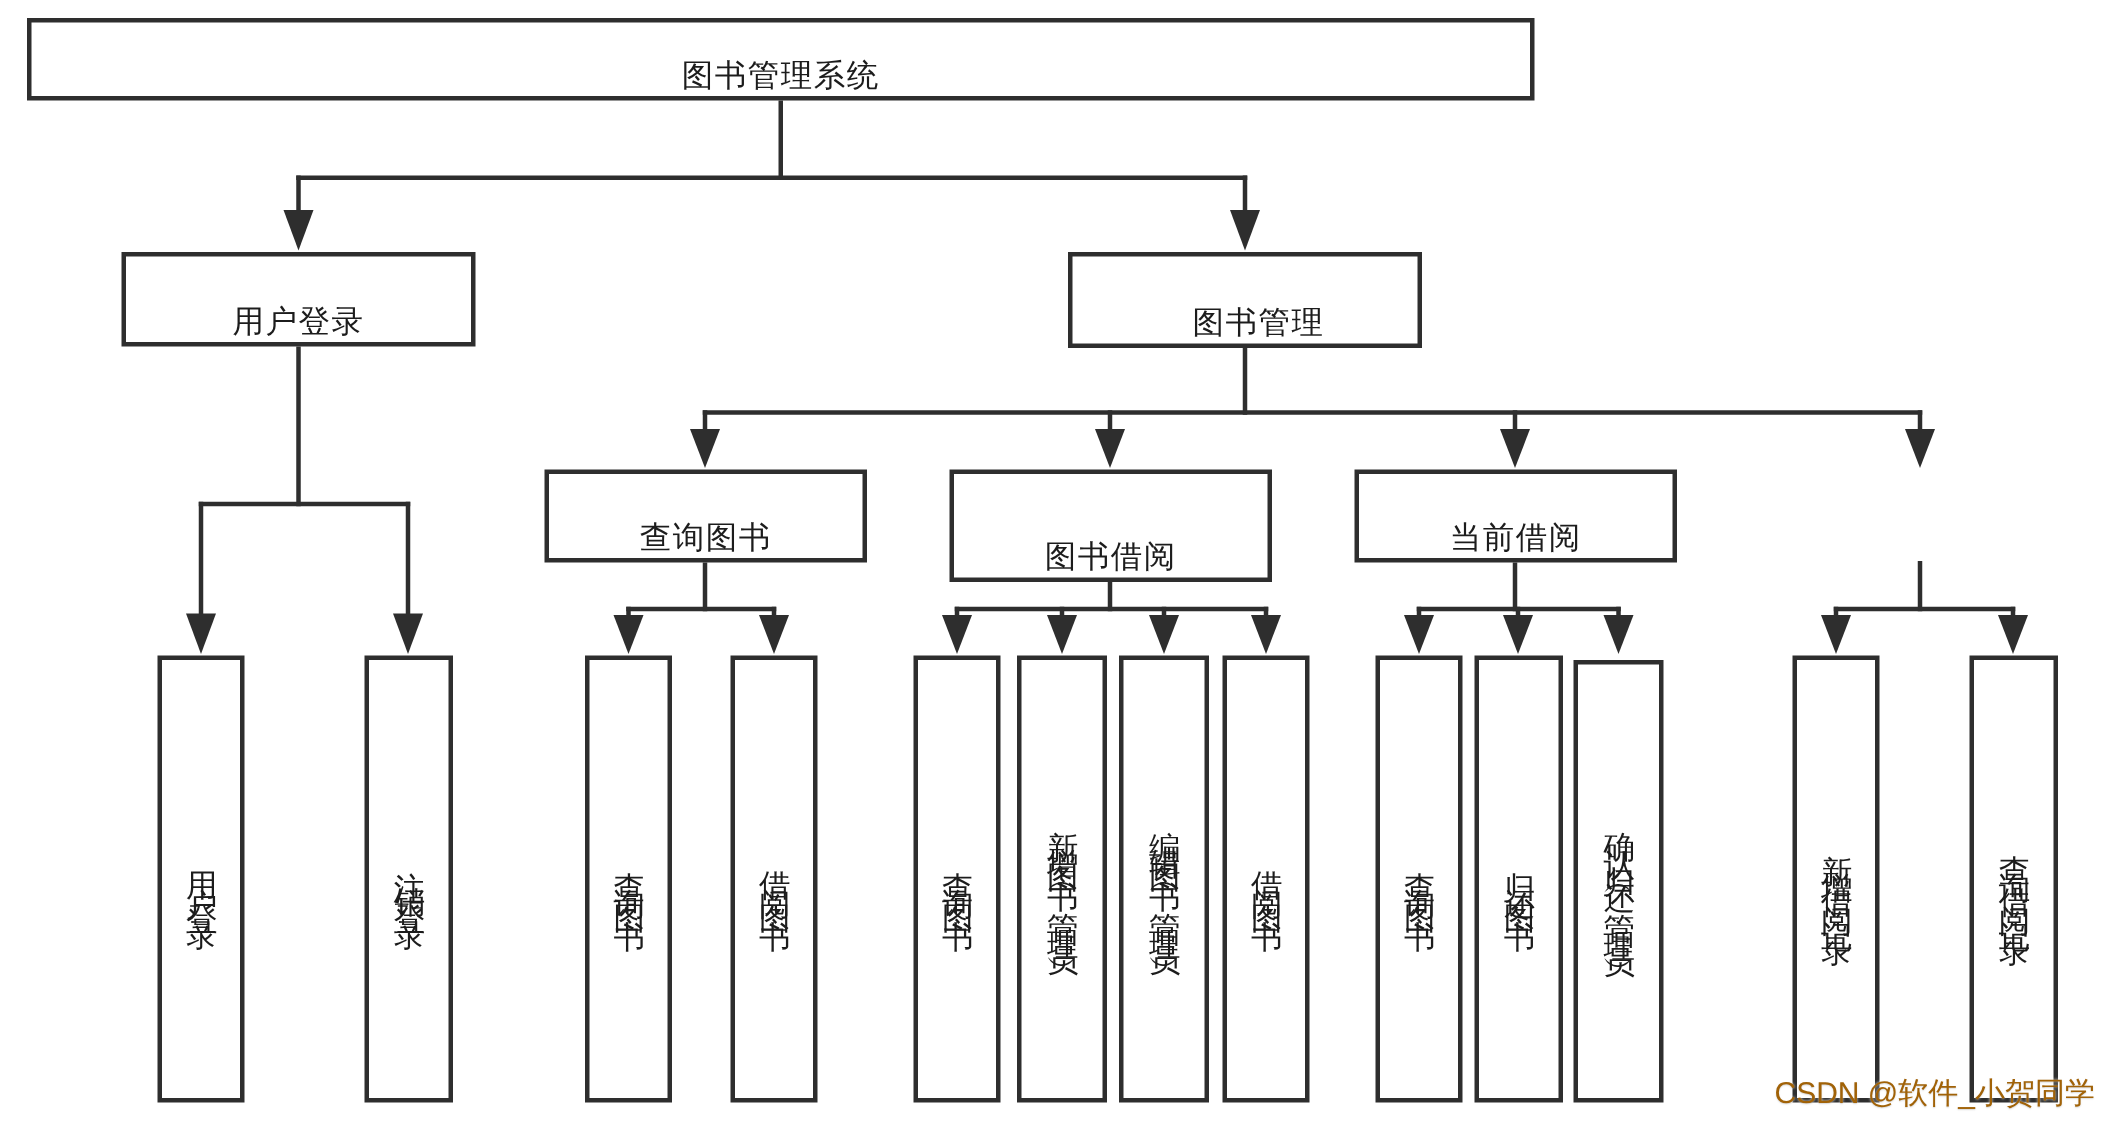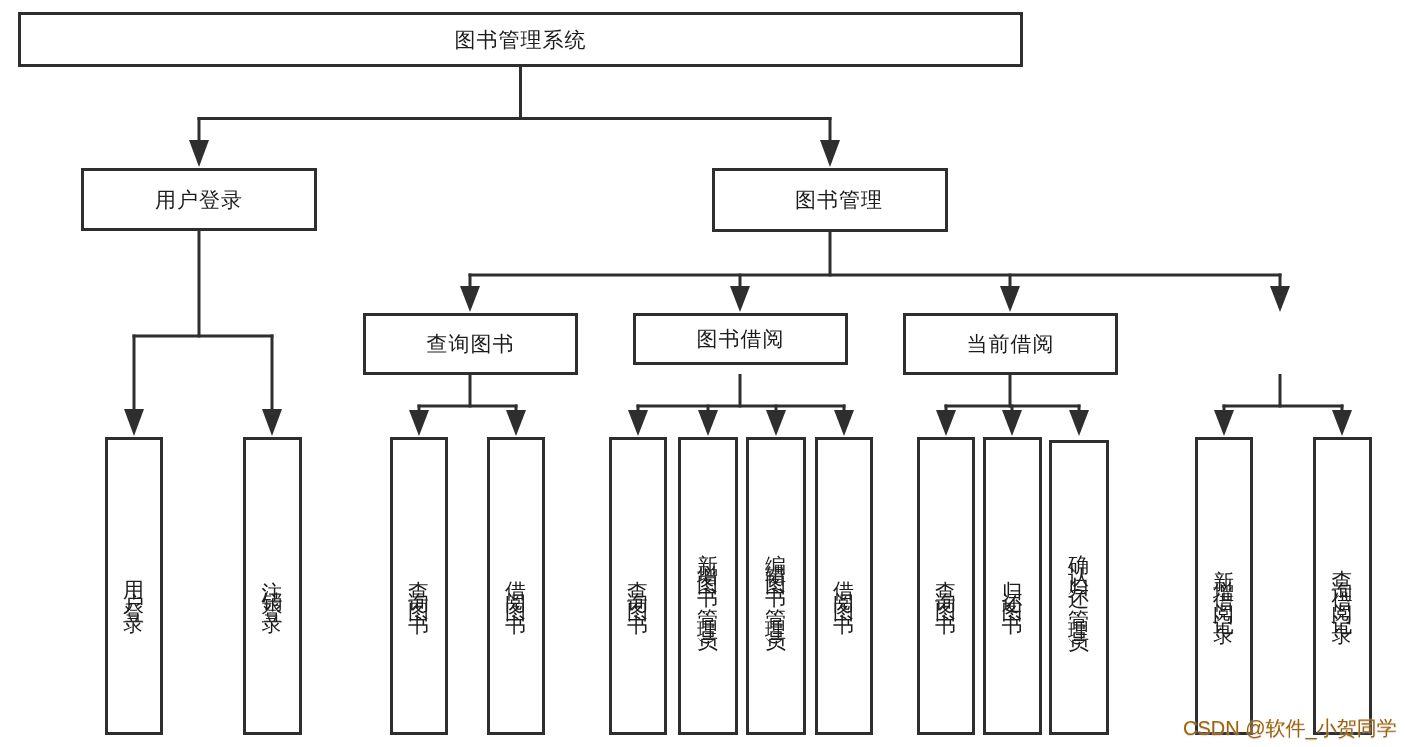--- a/index.html
+++ b/index.html
@@ -16,21 +16,21 @@
     left: 0; top: 0;
     width: 1405px; height: 747px;
     pointer-events: none;
   }
   .hbox {
     position: absolute;
     box-sizing: border-box;
     border: 3px solid #2e2e2e;
     background: #ffffff;
     display: flex;
-    align-items: center;
+    align-items: flex-end;
     justify-content: center;
     font-size: 21px;
     letter-spacing: 1px;
     color: #1c1c1c;
     z-index: 2;
   }
   .vbox {
     position: absolute;
     box-sizing: border-box;
     border: 3px solid #2e2e2e;
@@ -138,21 +138,21 @@
   <div class="hbox" style="left:81px; top:168px; width:236px; height:63px;">
     <span>用户登录</span>
   </div>
   <div class="hbox" style="left:712px; top:168px; width:236px; height:64px;padding-left:18px;">
     <span>图书管理</span>
   </div>
 
   <div class="hbox" style="left:363px; top:313px; width:215px; height:62px;">
     <span>查询图书</span>
   </div>
-  <div class="hbox" style="left:633px; top:313px; width:215px; height:52px;">
+  <div class="hbox" style="left:633px; top:313px; width:215px; height:75px;">
     <span>图书借阅</span>
   </div>
   <div class="hbox" style="left:903px; top:313px; width:215px; height:62px;">
     <span>当前借阅</span>
   </div>
 
   <div class="vbox" style="left:105px; top:437px; width:58px; height:298px;">
     <span>用户登录</span>
   </div>
   <div class="vbox" style="left:243px; top:437px; width:59px; height:298px;">

